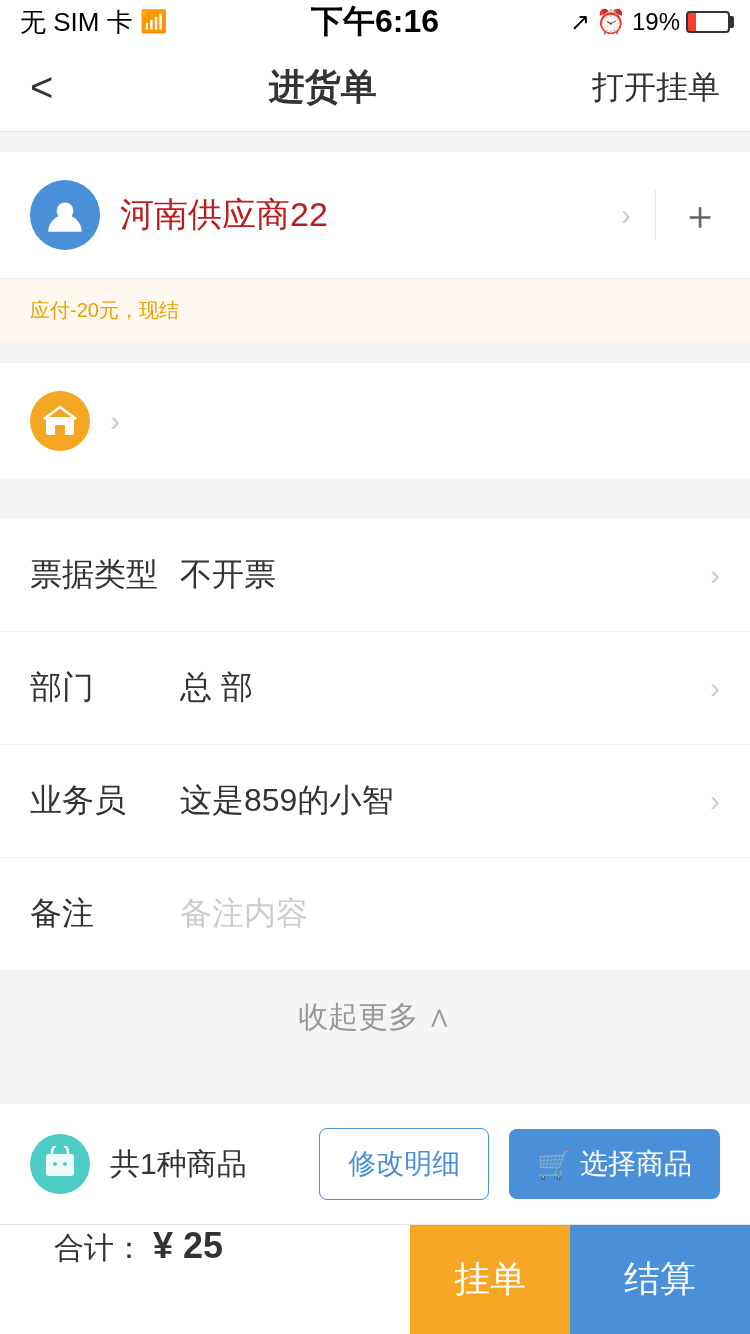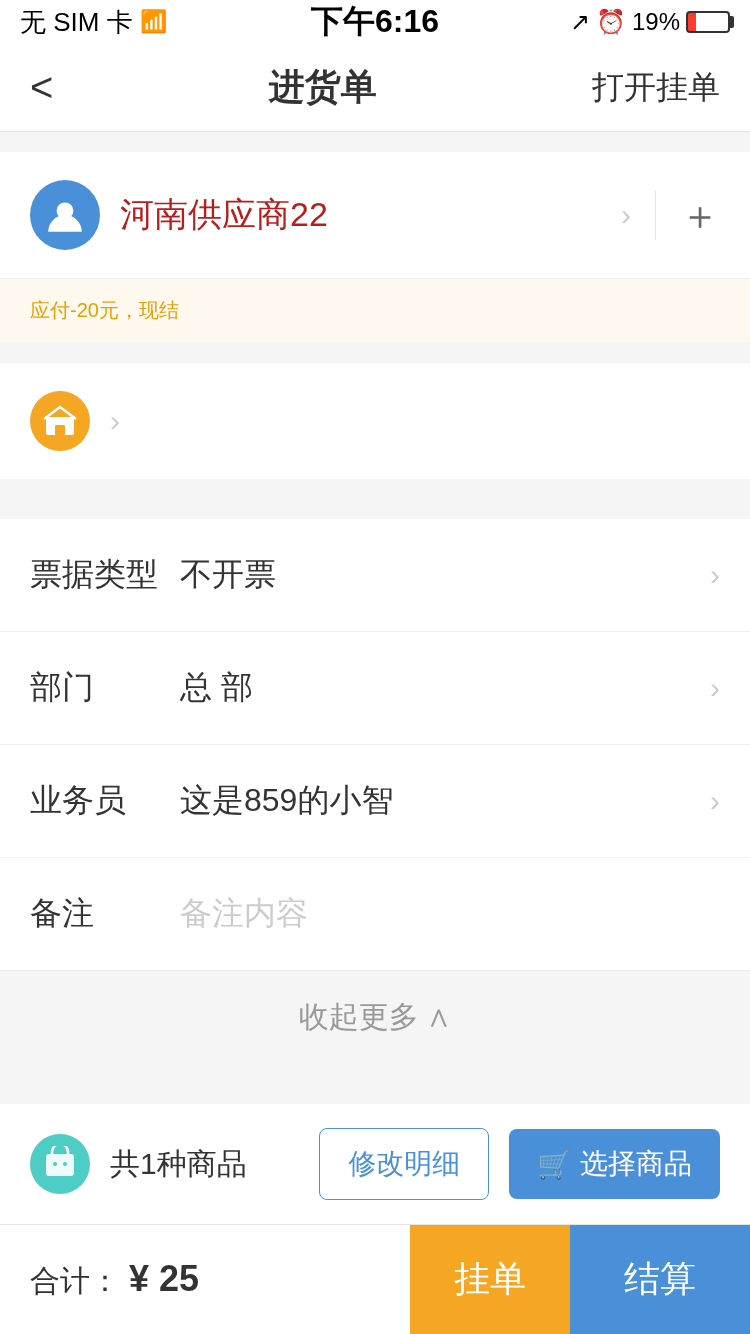--- a/index.html
+++ b/index.html
@@ -212,21 +212,20 @@
     
     .collapse-row {
       background: #f5f5f5;
       display: flex;
       align-items: center;
       justify-content: center;
       padding: 26px 30px;
       font-size: 30px;
       color: #999;
       cursor: pointer;
-      font-family: Liberation Serif, serif;
     }
 
     
     .products-section {
       background: #fff;
       margin-top: 20px;
     }
     .products-header {
       display: flex;
       align-items: center;
@@ -319,22 +318,22 @@
       height: 110px;
       display: flex;
       align-items: stretch;
       background: #fff;
       border-top: 1px solid #e5e5e5;
     }
     .total-section {
       flex: 1;
       display: flex;
       flex-direction: column;
-      justify-content: center;
       padding: 0 30px;
+      margin-left: 24px;
     }
     .total-label {
       font-size: 30px;
       color: #333;
     }
     .total-count {
       font-size: 24px;
       color: #999;
     }
     .total-amount {

